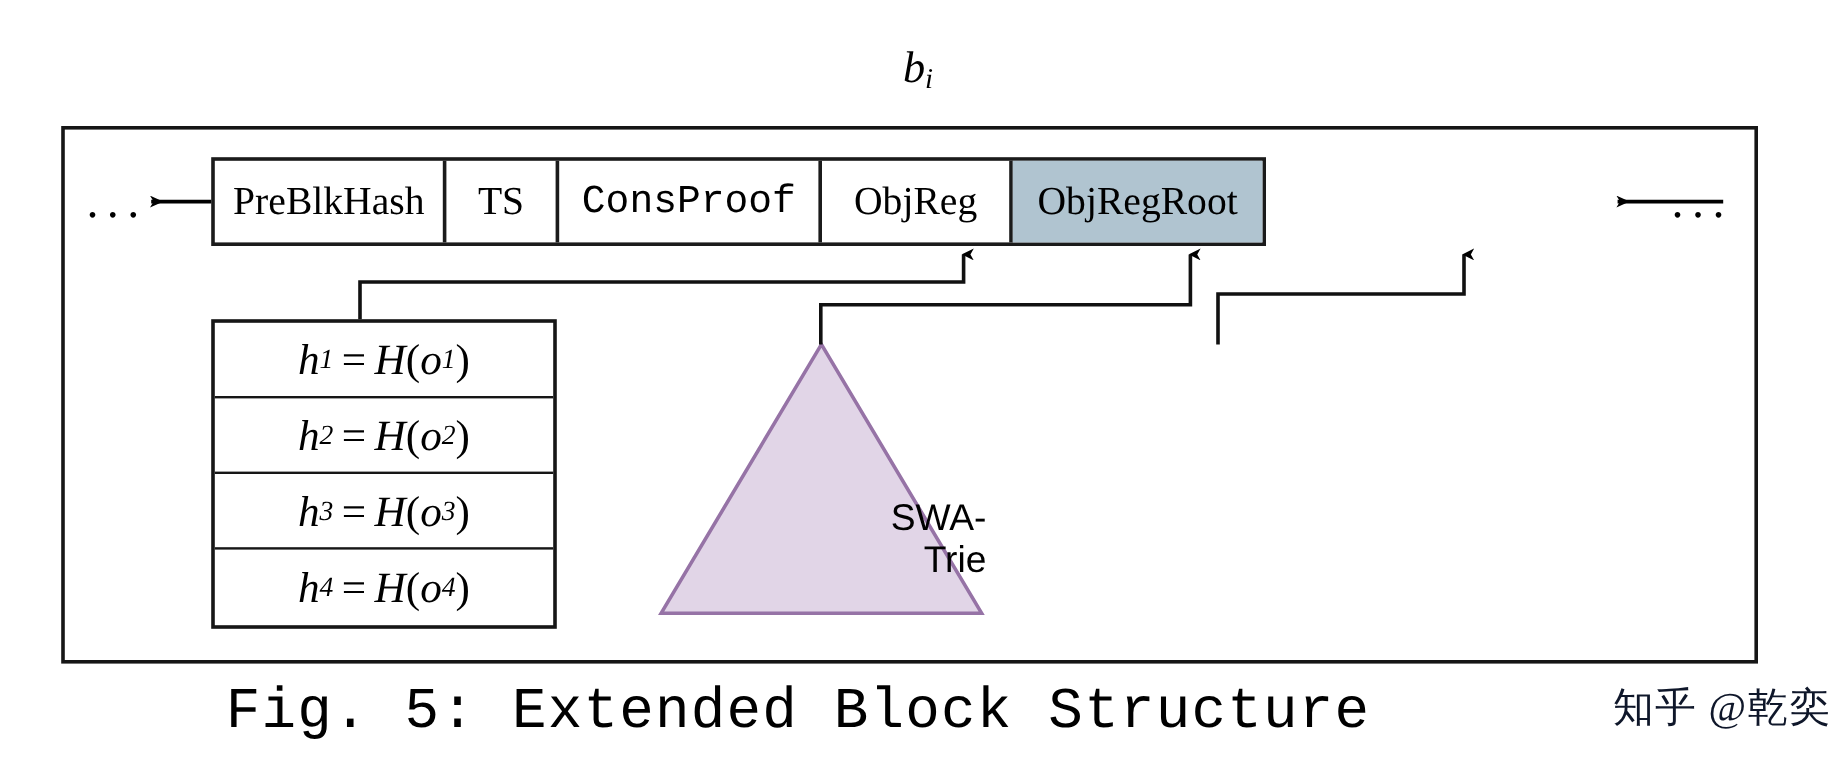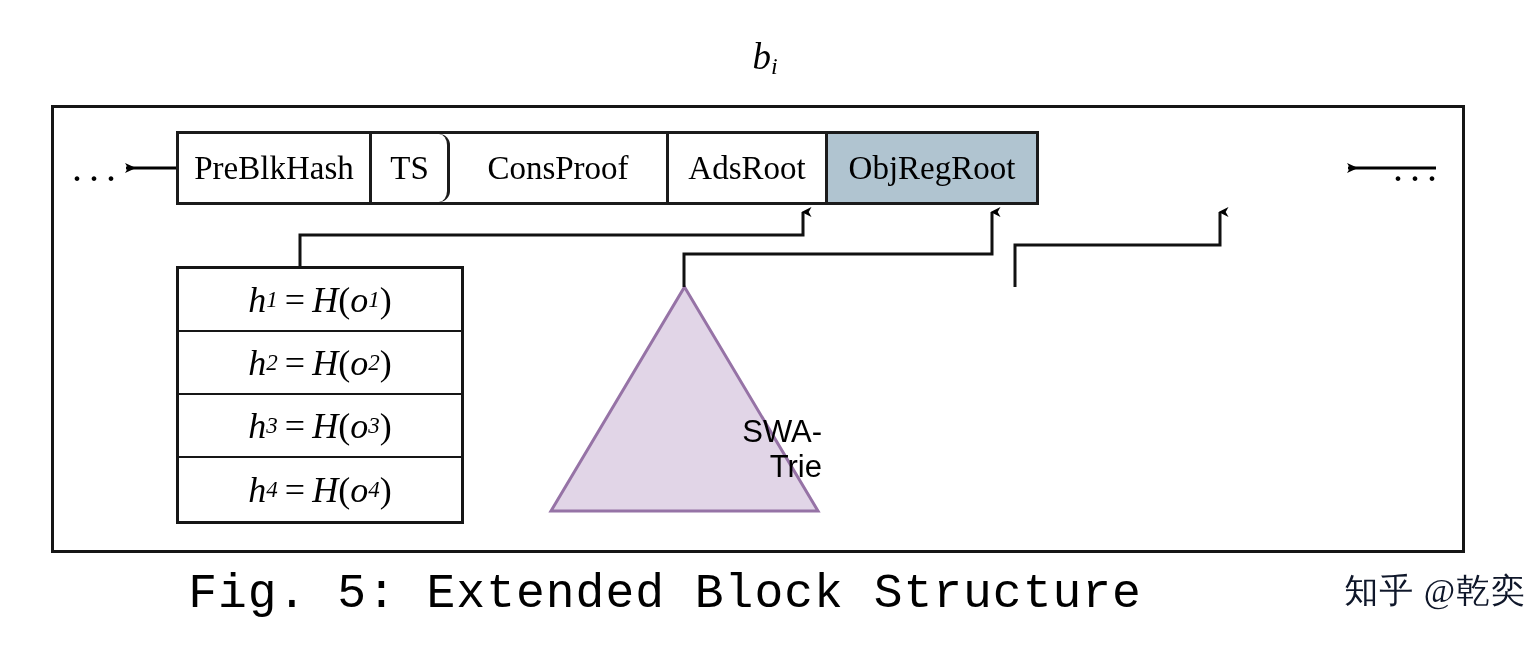--- a/index.html
+++ b/index.html
@@ -77,22 +77,22 @@
     line-height: 1;
     white-space: nowrap;
     box-sizing: border-box;
     border-right: 3px solid #1b1b1b;
     padding: 0 12px;
     color: #000;
   }
   .hdr-cell:last-child { border-right: none; }
 
   .c-preblkhash { width: 193px; }
-  .c-ts         { width: 78px; border-radius: 11px; }
-  .c-consproof  { width: 219px; }
+  .c-ts         { width: 94px; }
+  .c-consproof  { width: 219px; font-family: Liberation Mono, monospace; }
   .c-objhash    { width: 159px; }
   .c-adsroot    { width: 187px; background: #c9c7db; border-right-color: #5a6b77; }
   .c-objregroot { width: 208px; background: #b0c4d0; }
 
   
   .chain-dots {
     position: absolute;
     font-family: "Liberation Serif", "DejaVu Serif", serif;
     font-size: 40px;
     line-height: 1;
@@ -217,21 +217,21 @@
     <div class="hdr-cell c-preblkhash">
       <span>PreBlkHash</span>
     </div>
     <div class="hdr-cell c-ts">
       <span>TS</span>
     </div>
     <div class="hdr-cell c-consproof">
       <span>ConsProof</span>
     </div>
     <div class="hdr-cell c-objhash">
-      <span>AdsRoot</span>
+      <span>ObjReg</span>
     </div>
     <div class="hdr-cell c-objregroot">
       <span>ObjRegRoot</span>
     </div>
   </div>
 
   <div id="hash-list">
     <div class="hash-row">
       <span>h</span>
         <span class="sub">1</span>

